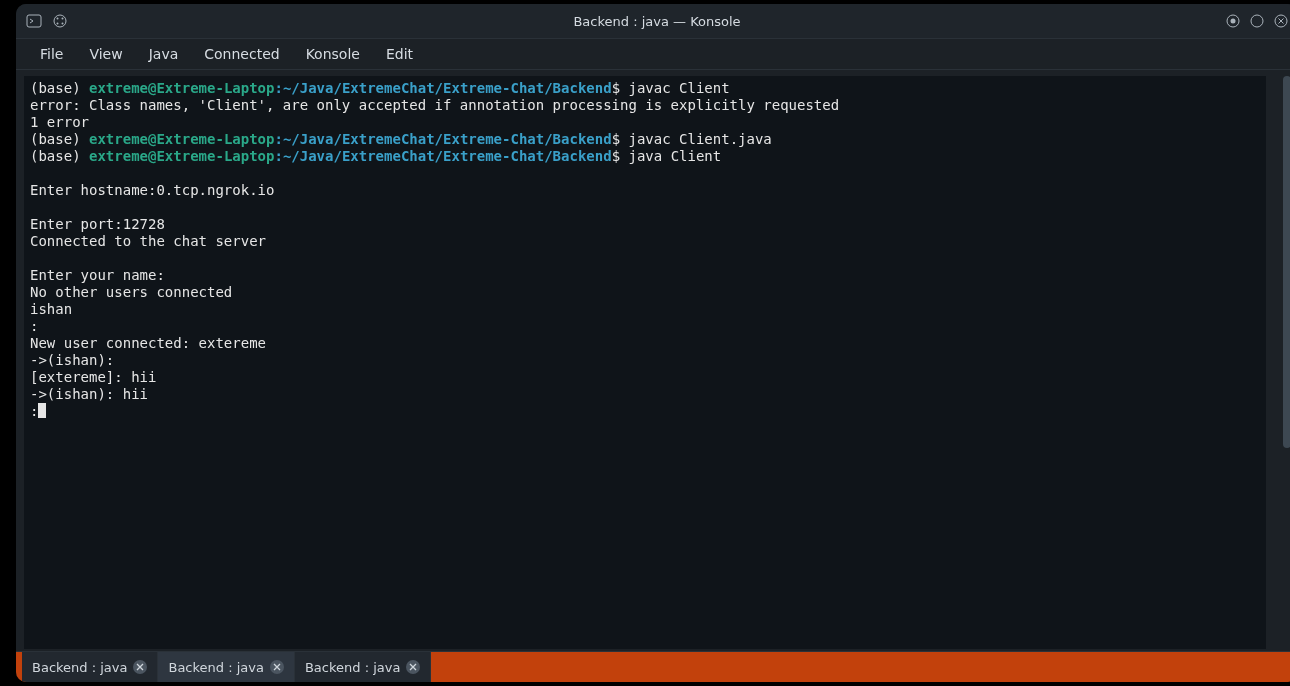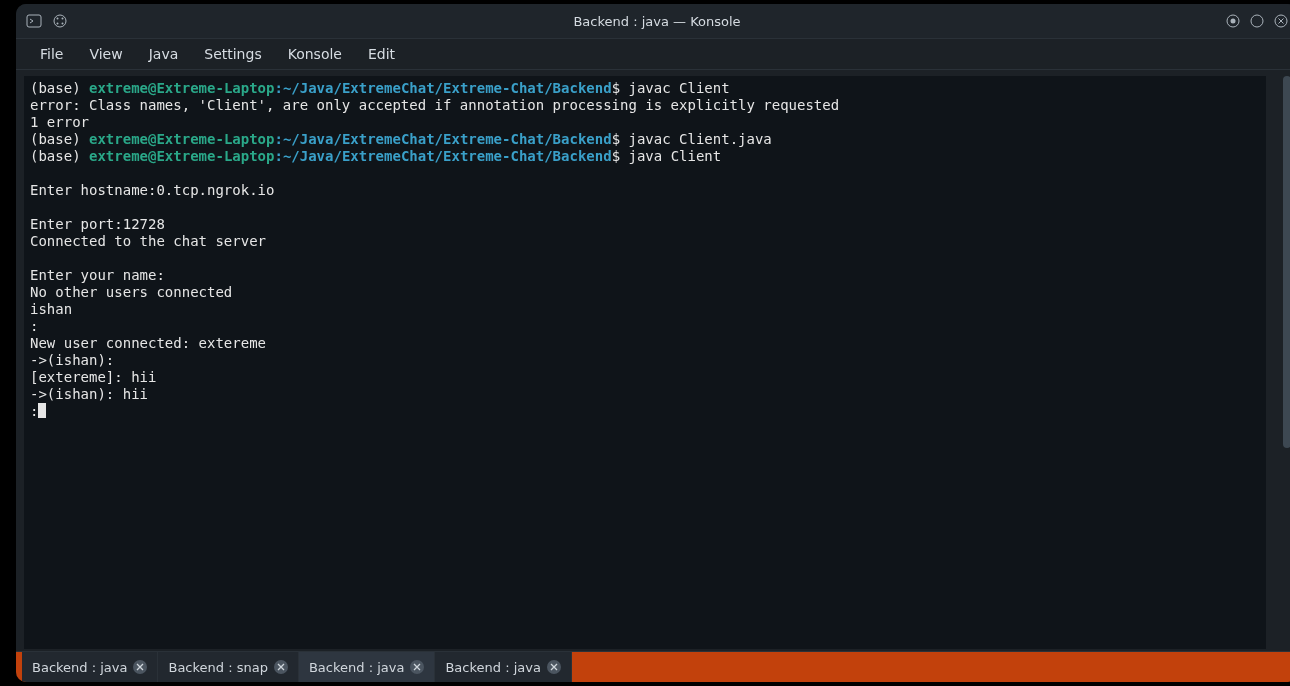--- a/index.html
+++ b/index.html
@@ -188,21 +188,21 @@
           <path d="M4.5 4.5 L9.5 9.5 M9.5 4.5 L4.5 9.5" stroke="#aab3bb" stroke-width="1"></path>
         </svg>
       </span>
     </div>
   </div>
 
   <div class="menubar">
     <span>File</span>
     <span>View</span>
     <span>Java</span>
-    <span>Settings</span>
+    <span>Connected</span>
     <span>Konsole</span>
     <span>Edit</span>
   </div>
 
   <div class="terminal-wrap">
     <div class="terminal"><span class="prompt-base">(base) </span><span class="prompt-user">extreme@Extreme-Laptop</span><span class="prompt-path">:</span><span class="prompt-path">~/Java/ExtremeChat/Extreme-Chat/Backend</span><span class="prompt-dollar">$ </span><span>javac Client</span>
 <span>error: Class names, 'Client', are only accepted if annotation processing is explicitly requested</span>
 <span>1 error</span>
 <span class="prompt-base">(base) </span><span class="prompt-user">extreme@Extreme-Laptop</span><span class="prompt-path">:</span><span class="prompt-path">~/Java/ExtremeChat/Extreme-Chat/Backend</span><span class="prompt-dollar">$ </span><span>javac Client.java</span>
 <span class="prompt-base">(base) </span><span class="prompt-user">extreme@Extreme-Laptop</span><span class="prompt-path">:</span><span class="prompt-path">~/Java/ExtremeChat/Extreme-Chat/Backend</span><span class="prompt-dollar">$ </span><span>java Client</span>
@@ -228,28 +228,20 @@
 
   <div class="tabbar">
     <div class="tab">
       <span>Backend : java</span>
       <span class="close-x">
         <svg width="8" height="8" viewBox="0 0 8 8">
             <path d="M1 1 L7 7 M7 1 L1 7" stroke="#cfd6dc" stroke-width="1.3"></path>
           </svg>
       </span>
     </div>
-    <div class="tab">
-      <span>Backend : snap</span>
-      <span class="close-x">
-        <svg width="8" height="8" viewBox="0 0 8 8">
-            <path d="M1 1 L7 7 M7 1 L1 7" stroke="#cfd6dc" stroke-width="1.3"></path>
-          </svg>
-      </span>
-    </div>
     <div class="tab active">
       <span>Backend : java</span>
       <span class="close-x">
         <svg width="8" height="8" viewBox="0 0 8 8">
             <path d="M1 1 L7 7 M7 1 L1 7" stroke="#cfd6dc" stroke-width="1.3"></path>
           </svg>
       </span>
     </div>
     <div class="tab">
       <span>Backend : java</span>

